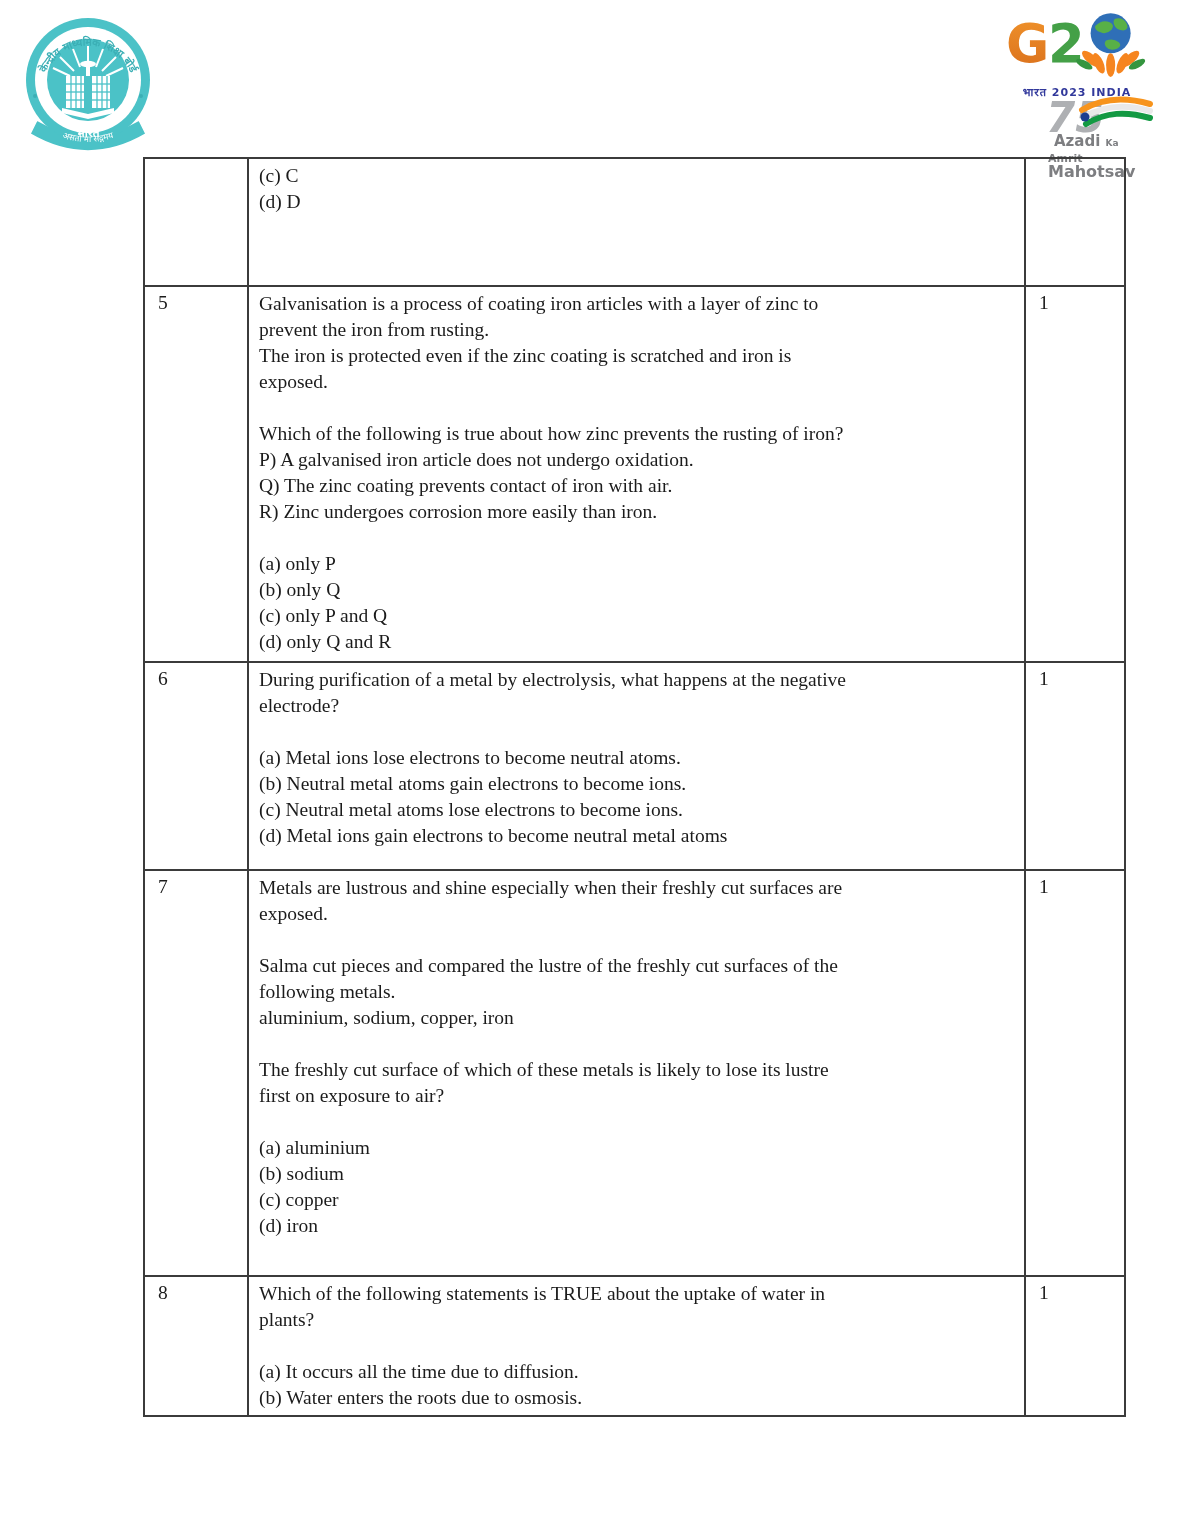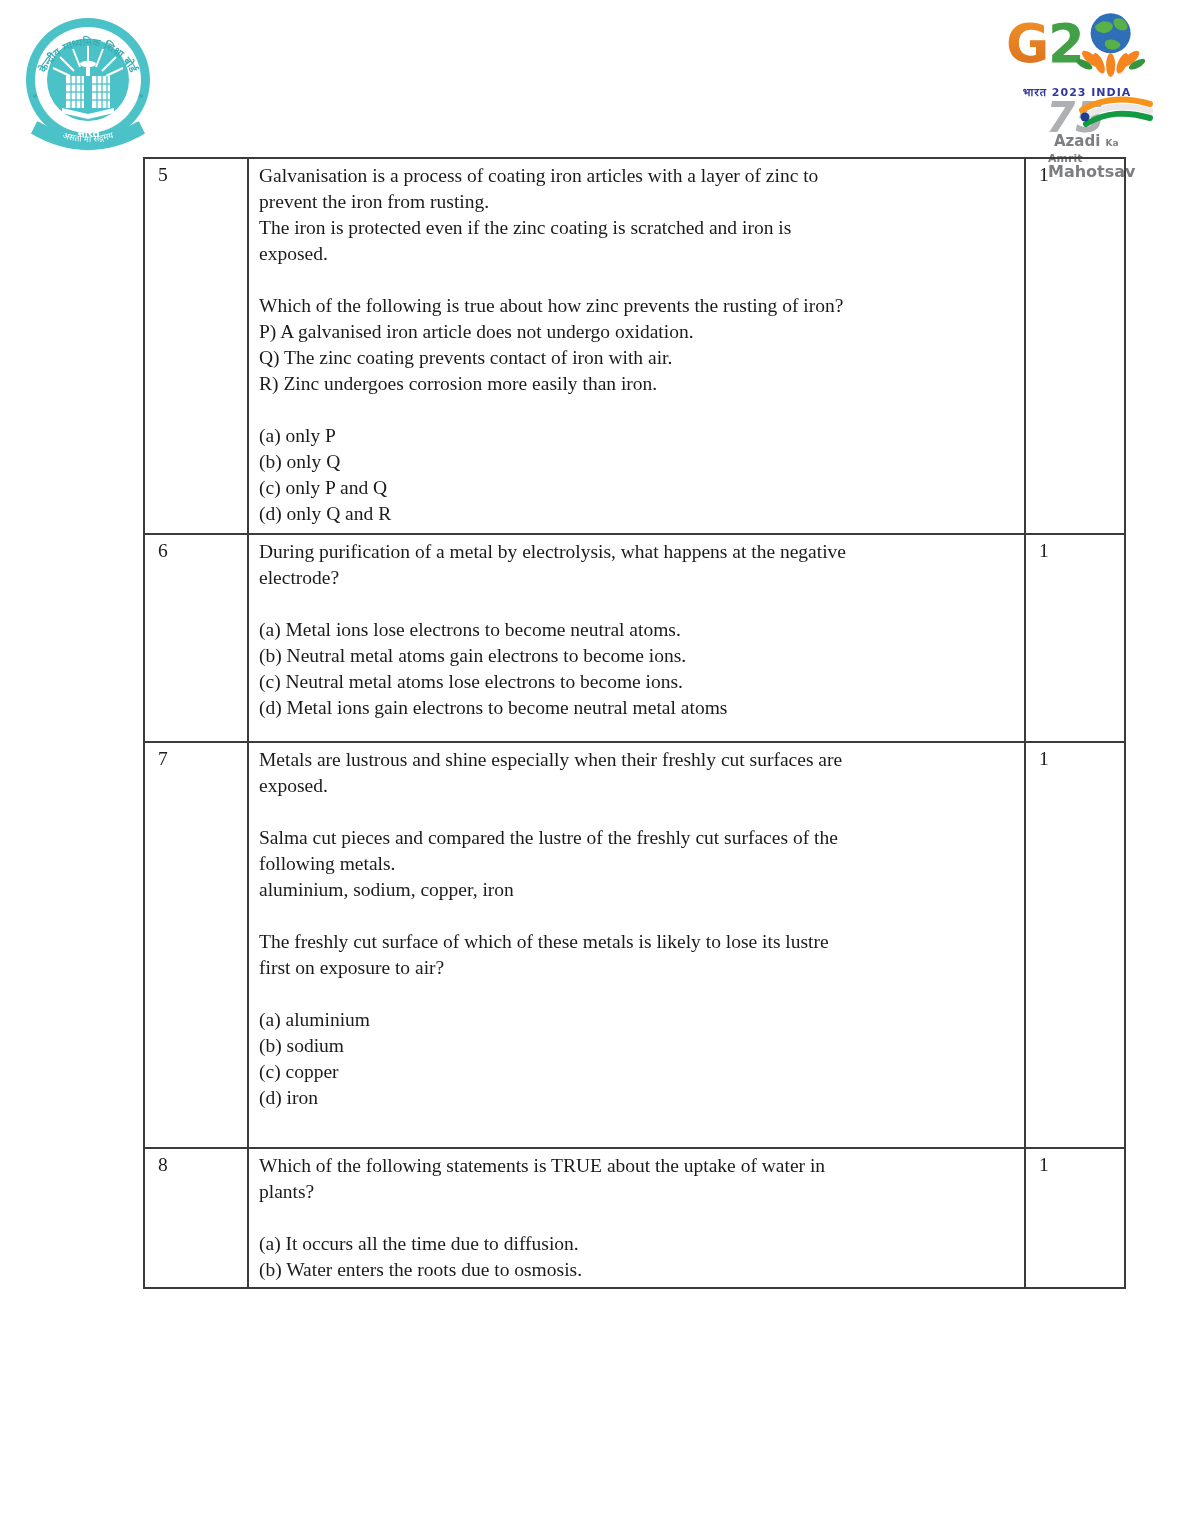--- a/index.html
+++ b/index.html
@@ -159,20 +159,26 @@
       </div>
       <div class="azadi-line2">
         <span class="azadi-word-amrit">Amrit</span>
         <span class="azadi-word-mahotsav">Mahotsav</span>
       </div>
     </div>
   </div>
 
   <table class="question-table">
     <tbody>
+        <tr class="r0">
+      <td class="col-num"></td>
+      <td class="col-text">(c) C
+(d) D</td>
+      <td class="col-marks"></td>
+    </tr>
     <tr class="r5">
       <td class="col-num">5</td>
       <td class="col-text">Galvanisation is a process of coating iron articles with a layer of zinc to
 prevent the iron from rusting.
 The iron is protected even if the zinc coating is scratched and iron is
 exposed.
 
 Which of the following is true about how zinc prevents the rusting of iron?
 P) A galvanised iron article does not undergo oxidation.
 Q) The zinc coating prevents contact of iron with air.

